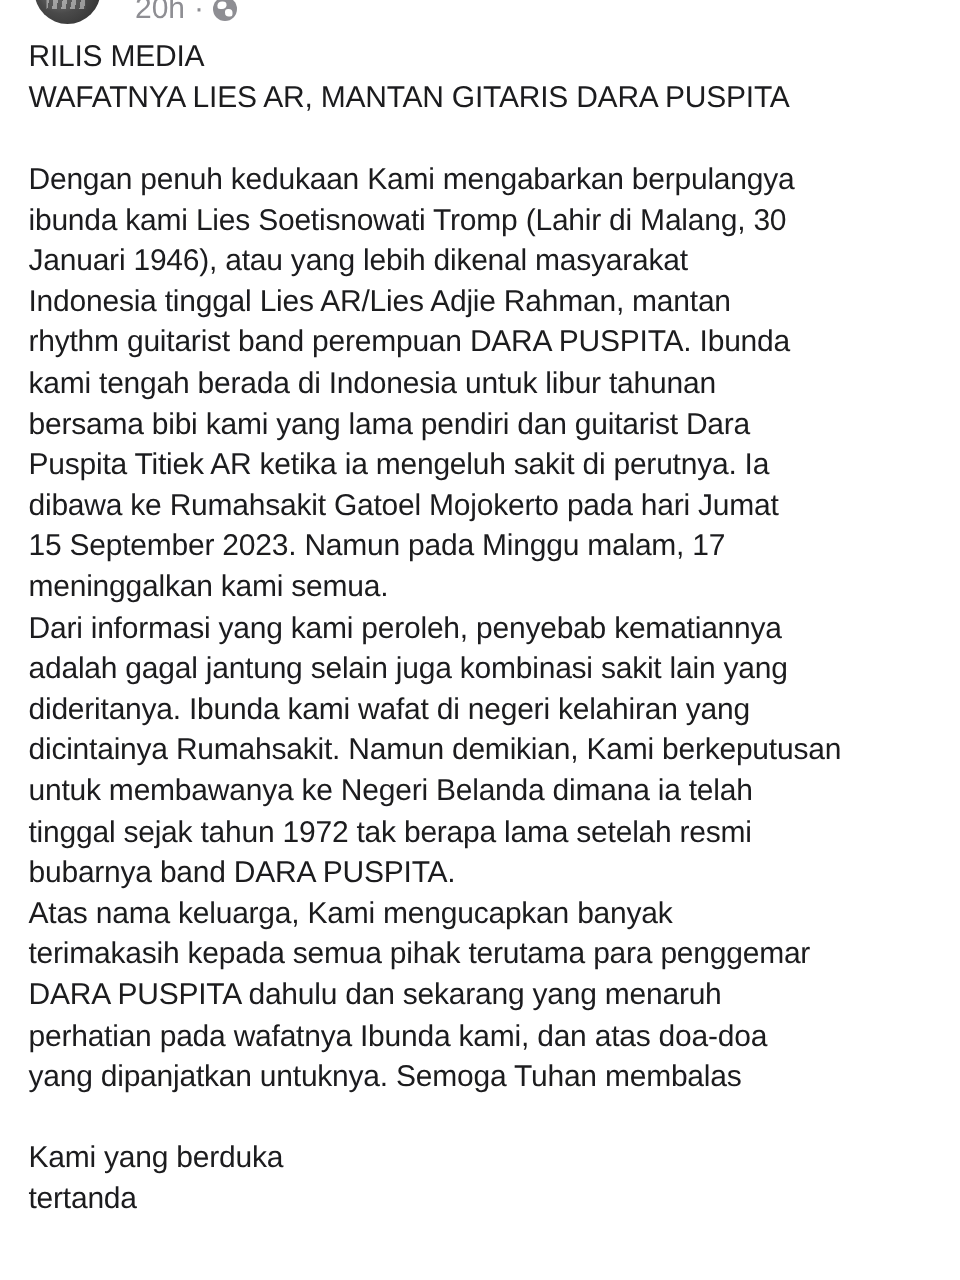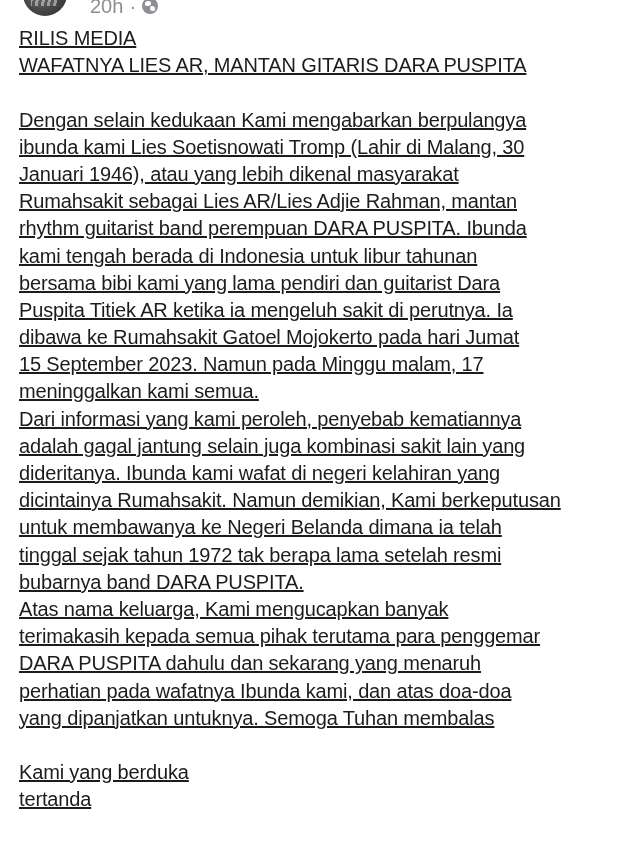--- a/index.html
+++ b/index.html
@@ -33,43 +33,43 @@
       background: #fff; border-radius: 50% 40% 50% 30%;
     }
     .globe::after {
       content: ""; position: absolute; right: 3px; bottom: 3px; width: 5px; height: 5px;
       background: #fff; border-radius: 40% 50% 30% 50%;
     }
     .post-body {
       position: absolute; left: 19px; top: 25px; width: 612px;
       font-size: 20px; line-height: 27.2px; letter-spacing: -0.15px;
     }
-    .line { white-space: nowrap; display: block; height: 27.2px; text-decoration: underline; }
+    .line { white-space: nowrap; display: block; height: 27.2px; }
     .blank { display: block; height: 27.2px; }
   </style>
 </head>
 <body>
 
 <div class="post-header">
   <div class="avatar"></div>
   <div class="meta">
     <span>20h</span>
     <span>·</span>
     <span class="globe"></span>
   </div>
 </div>
 
 <div class="post-body">
   <span class="line">RILIS MEDIA</span>
   <span class="line">WAFATNYA LIES AR, MANTAN GITARIS DARA PUSPITA</span>
   <span class="blank"></span>
-  <span class="line">Dengan selain kedukaan Kami mengabarkan berpulangya</span>
+  <span class="line">Dengan penuh kedukaan Kami mengabarkan berpulangya</span>
   <span class="line">ibunda kami Lies Soetisnowati Tromp (Lahir di Malang, 30</span>
   <span class="line">Januari 1946), atau yang lebih dikenal masyarakat</span>
-  <span class="line">Rumahsakit sebagai Lies AR/Lies Adjie Rahman, mantan</span>
+  <span class="line">Indonesia tinggal Lies AR/Lies Adjie Rahman, mantan</span>
   <span class="line">rhythm guitarist band perempuan DARA PUSPITA. Ibunda</span>
   <span class="line">kami tengah berada di Indonesia untuk libur tahunan</span>
   <span class="line">bersama bibi kami yang lama pendiri dan guitarist Dara</span>
   <span class="line">Puspita Titiek AR ketika ia mengeluh sakit di perutnya.  Ia</span>
   <span class="line">dibawa ke Rumahsakit Gatoel Mojokerto pada hari Jumat</span>
   <span class="line">15 September 2023. Namun pada Minggu malam, 17</span>
   <span class="line">meninggalkan kami semua.</span>
   <span class="line">Dari informasi yang kami peroleh, penyebab kematiannya</span>
   <span class="line">adalah gagal jantung selain juga kombinasi sakit lain yang</span>
   <span class="line">dideritanya. Ibunda kami wafat di negeri kelahiran yang</span>

